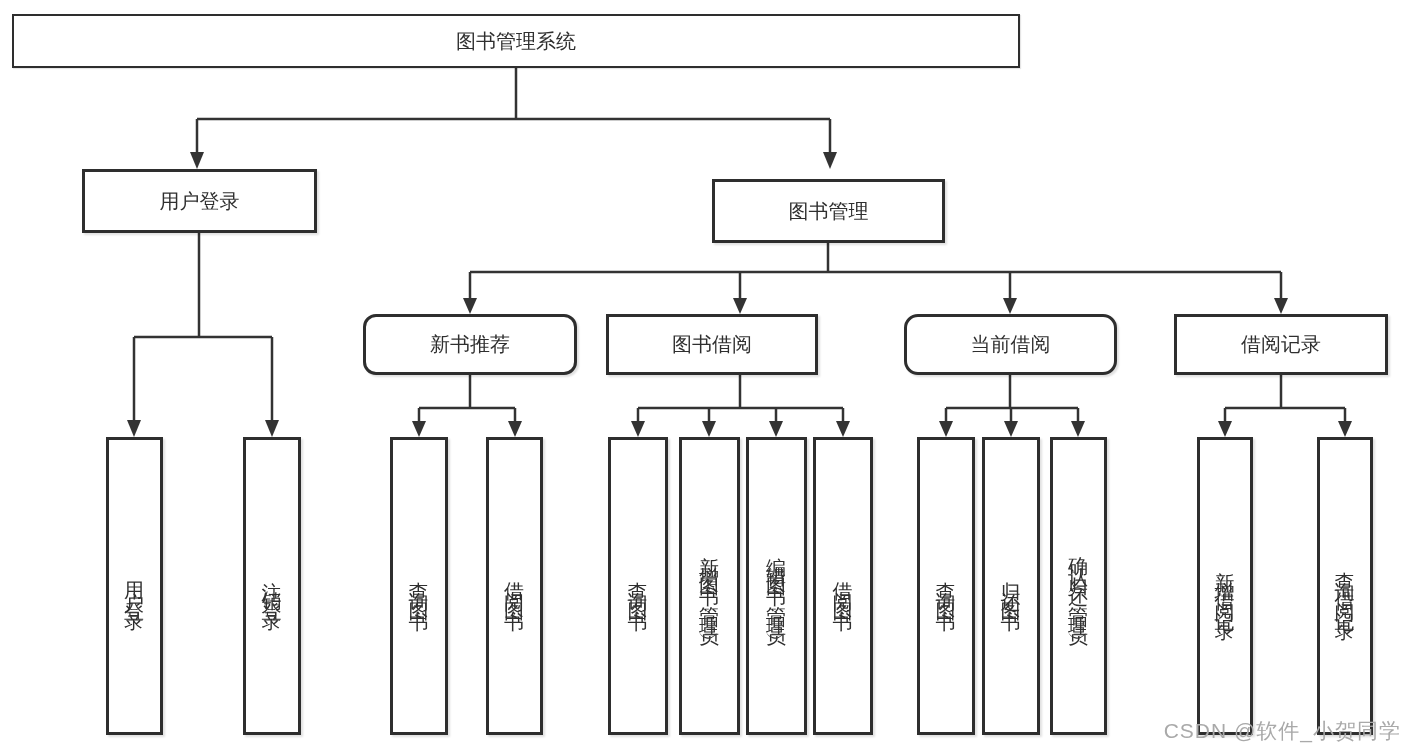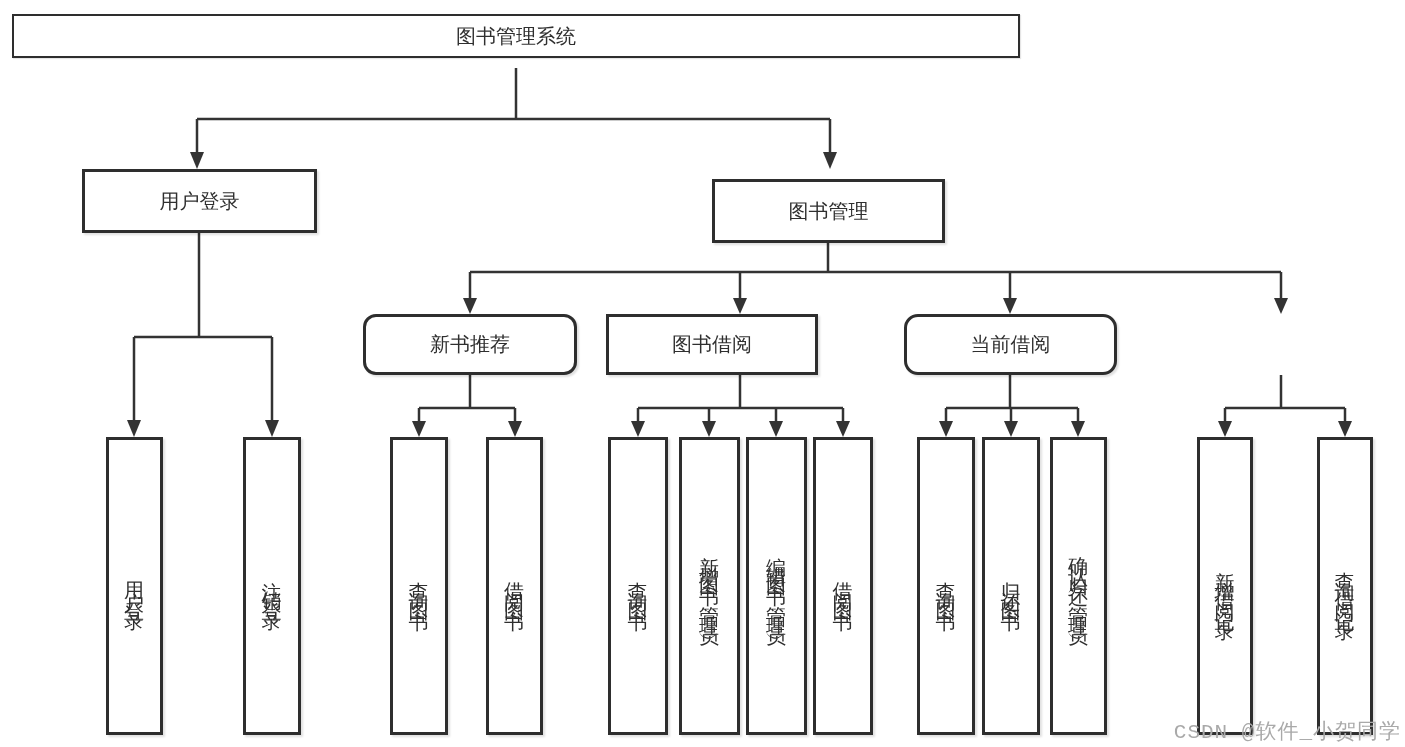--- a/index.html
+++ b/index.html
@@ -42,21 +42,20 @@
     white-space: nowrap;
   }
   #watermark {
     position: absolute;
     right: 4px;
     bottom: 2px;
     font-size: 21px;
     color: #a9a9a9;
     letter-spacing: 1px;
     pointer-events: none;
-    font-family: Liberation Mono, monospace;
   }
 </style>
 </head>
 <body>
 
 <div id="canvas">
 
   <svg id="connectors" viewBox="0 0 1405 747" xmlns="http://www.w3.org/2000/svg">
     <g stroke="#333333" stroke-width="2.5" fill="none">
 
@@ -116,39 +115,42 @@
       <polygon points="769,421 783,421 776,437"></polygon>
       <polygon points="836,421 850,421 843,437"></polygon>
       <polygon points="939,421 953,421 946,437"></polygon>
       <polygon points="1004,421 1018,421 1011,437"></polygon>
       <polygon points="1071,421 1085,421 1078,437"></polygon>
       <polygon points="1218,421 1232,421 1225,437"></polygon>
       <polygon points="1338,421 1352,421 1345,437"></polygon>
     </g>
   </svg>
 
-  <div class="box root" style="left:12px; top:14px; width:1008px; height:44px;">
+  <div class="box root" style="left:12px; top:14px; width:1008px; height:54px;">
     <span>图书管理系统</span>
   </div>
 
   <div class="box" style="left:82px; top:169px; width:235px; height:64px;">
     <span>用户登录</span>
   </div>
   <div class="box" style="left:712px; top:179px; width:233px; height:64px;">
     <span>图书管理</span>
   </div>
 
   <div class="box" style="left:363px; top:314px; width:214px; height:61px;border-radius:13px;">
     <span>新书推荐</span>
   </div>
   <div class="box" style="left:606px; top:314px; width:212px; height:61px;">
     <span>图书借阅</span>
   </div>
   <div class="box" style="left:904px; top:314px; width:213px; height:61px;border-radius:14px;">
     <span>当前借阅</span>
+  </div>
+  <div class="box" style="left:1174px; top:314px; width:214px; height:61px;">
+    <span>借阅记录</span>
   </div>
 
   <div class="box vbox" style="left:106px; top:437px; width:57px; height:298px;">
     <span>用户登录</span>
   </div>
   <div class="box vbox" style="left:243px; top:437px; width:58px; height:298px;">
     <span>注销登录</span>
   </div>
 
   <div class="box vbox" style="left:390px; top:437px; width:58px; height:298px;">

